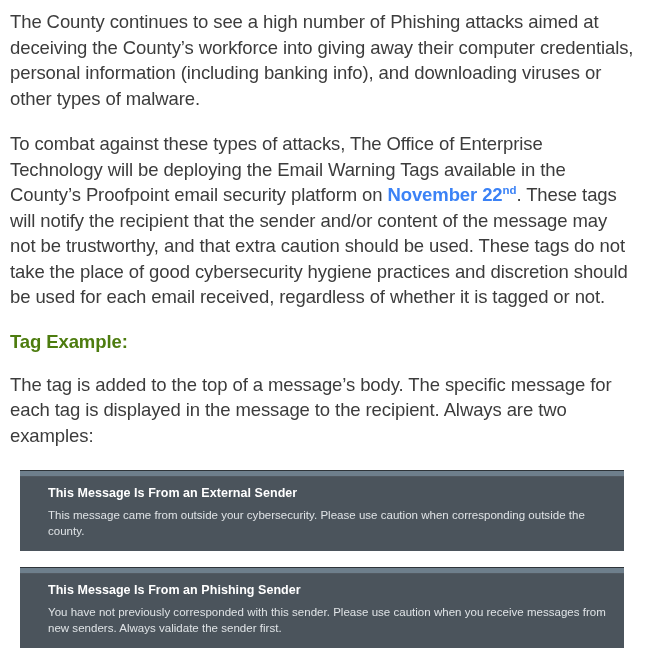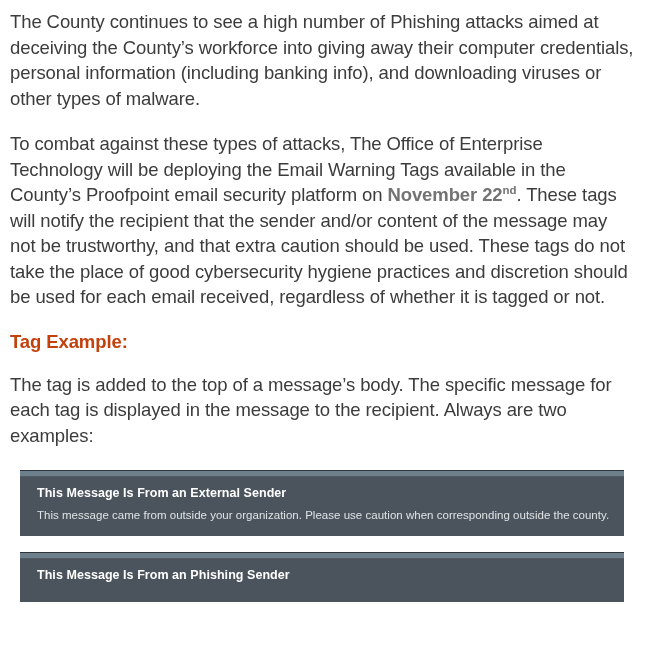--- a/index.html
+++ b/index.html
@@ -27,49 +27,49 @@
   p.body-para {
     margin: 0 0 20px 0;
     font-size: 18.5px;
     line-height: 25.5px;
     color: #3c3c3c;
     letter-spacing: -0.1px;
   }
 
   .bold-date {
     font-weight: bold;
-    color: #737373;
+    color: #3b82f6;
   }
   .bold-date sup {
     font-size: 0.62em;
     vertical-align: super;
     line-height: 0;
     font-weight: bold;
   }
 
   h3.section-heading {
     margin: 0 0 18px 0;
     font-size: 18.5px;
     line-height: 24px;
     font-weight: bold;
-    color: #c2410c;
+    color: #4d7c0f;
     letter-spacing: -0.1px;
   }
 
   .tag-list {
     margin-top: 22px;
   }
 
   .tag-box {
     position: relative;
     margin: 0 12px 16px 10px;
     background: #4b545c;
     border-top: 6px solid #6e7f8c;
     box-shadow: inset 0 1px 0 rgba(255,255,255,0.04);
-    padding: 9px 14px 12px 17px;
+    padding: 9px 14px 12px 28px;
     box-sizing: border-box;
   }
   .tag-box::before {
     content: "";
     position: absolute;
     top: -6px;
     left: 0;
     right: 0;
     height: 1px;
     background: #2e3439;
@@ -104,22 +104,23 @@
   </p>
 
   <h3 class="section-heading">Tag Example:</h3>
 
   <p class="body-para">The tag is added to the top of a message’s body. The specific message for each tag is displayed in the message to the recipient. Always are two examples:</p>
 
   <div class="tag-list">
 
     <div class="tag-box">
       <div class="tag-title">This Message Is From an External Sender</div>
-      <div class="tag-text">This message came from outside your organization. Please use caution when corresponding outside the county.</div>
+      <div class="tag-text">This message came from outside your cybersecurity. Please use caution when corresponding outside the county.</div>
     </div>
 
     <div class="tag-box">
       <div class="tag-title">This Message Is From an Phishing Sender</div>
+      <div class="tag-text">You have not previously corresponded with this sender. Please use caution when you receive messages from new senders. Always validate the sender first.</div>
     </div>
 
   </div>
 
 </div>
 
 </body></html>

